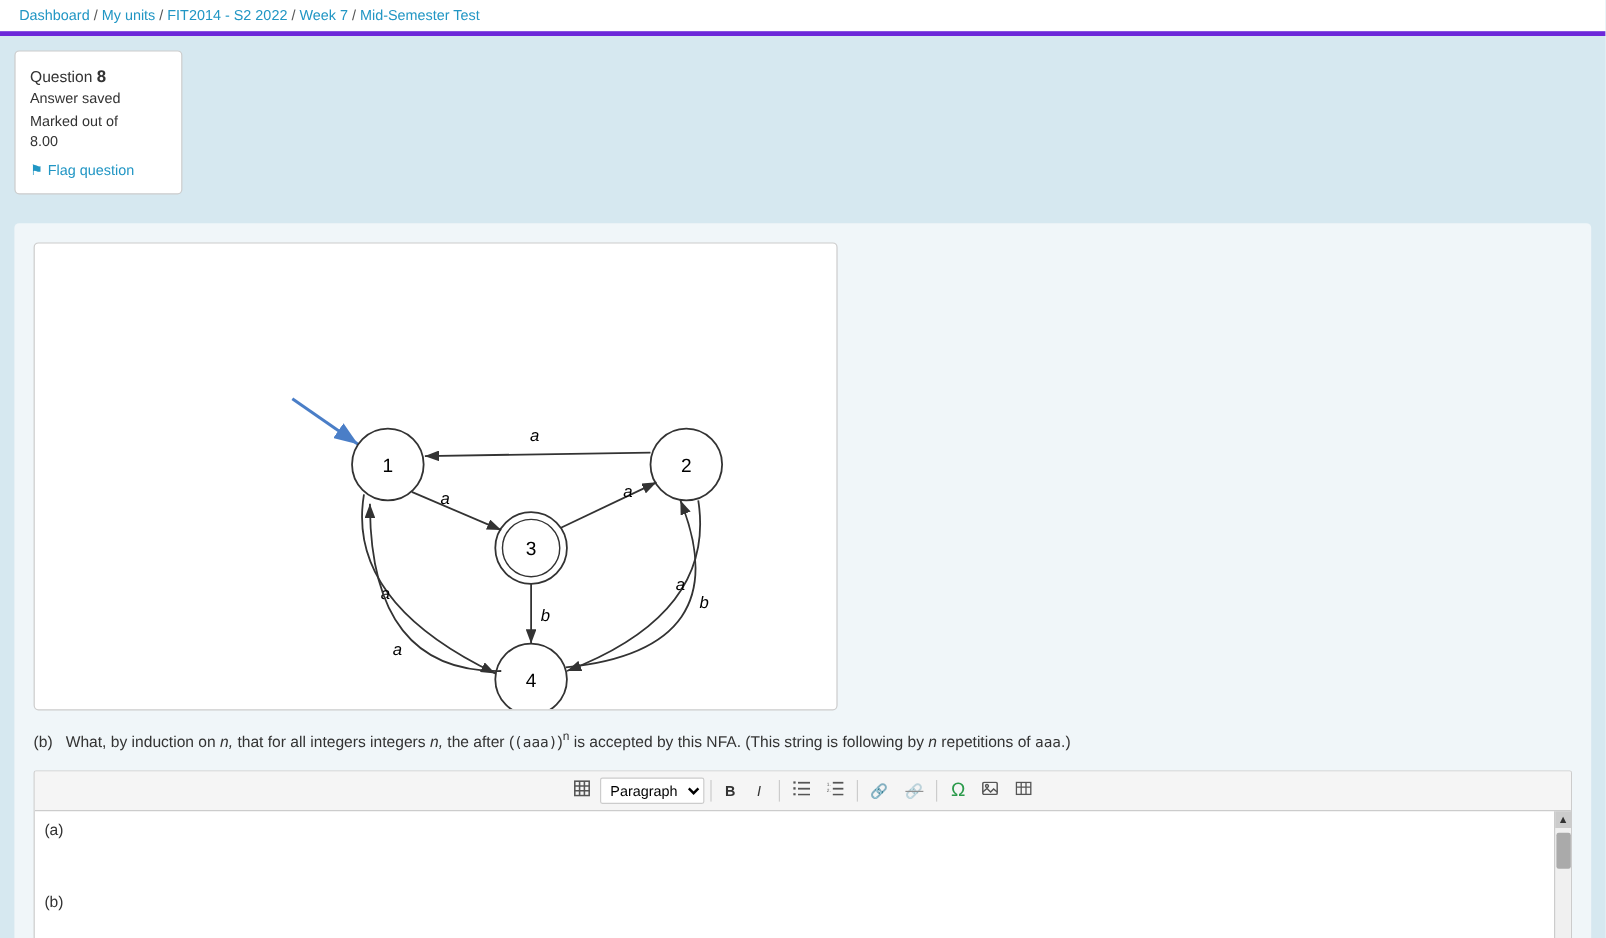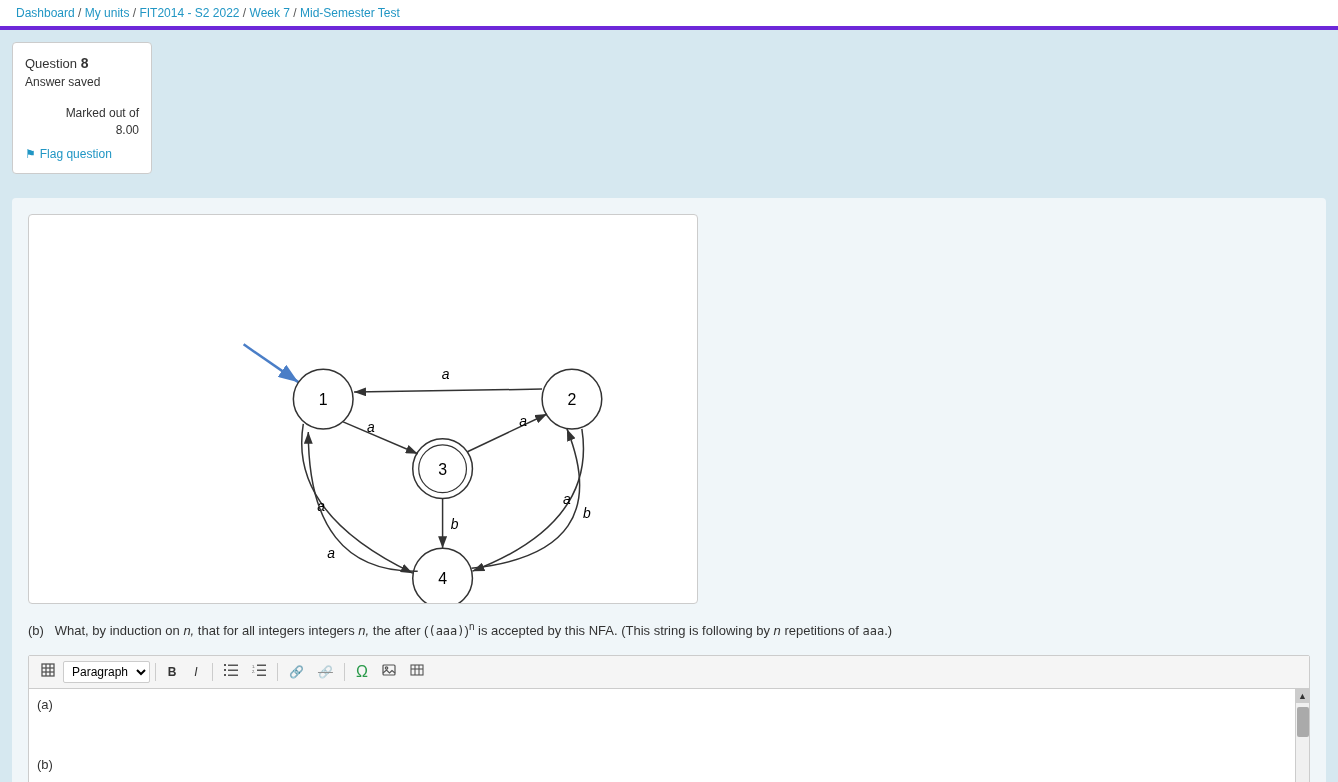--- a/index.html
+++ b/index.html
@@ -43,28 +43,27 @@
     .sidebar .question-num {
       font-size: 13px;
       margin-bottom: 4px;
     }
     .sidebar .question-num strong {
       font-size: 14px;
     }
     .sidebar .answer-saved {
       font-size: 12px;
       color: #333;
-      margin-bottom: 16px;
+      margin-bottom: 4px;
     }
     .sidebar .marked-out {
       font-size: 12px;
       color: #333;
       margin-bottom: 8px;
       line-height: 1.4;
-      text-align: right;
     }
     .sidebar .flag-question {
       display: flex;
       align-items: center;
       gap: 4px;
       color: #2196c4;
       cursor: pointer;
       font-size: 12px;
     }
     .content-area {
@@ -111,20 +110,21 @@
       border-radius: 2px;
     }
     .editor-toolbar {
       display: flex;
       align-items: center;
       gap: 2px;
       padding: 4px 6px;
       background: #f5f5f5;
       border-bottom: 1px solid #ccc;
       flex-wrap: wrap;
+      justify-content: center;
     }
     .toolbar-btn {
       border: 1px solid transparent;
       background: transparent;
       padding: 2px 5px;
       cursor: pointer;
       border-radius: 2px;
       font-size: 12px;
       color: #333;
       min-width: 22px;

